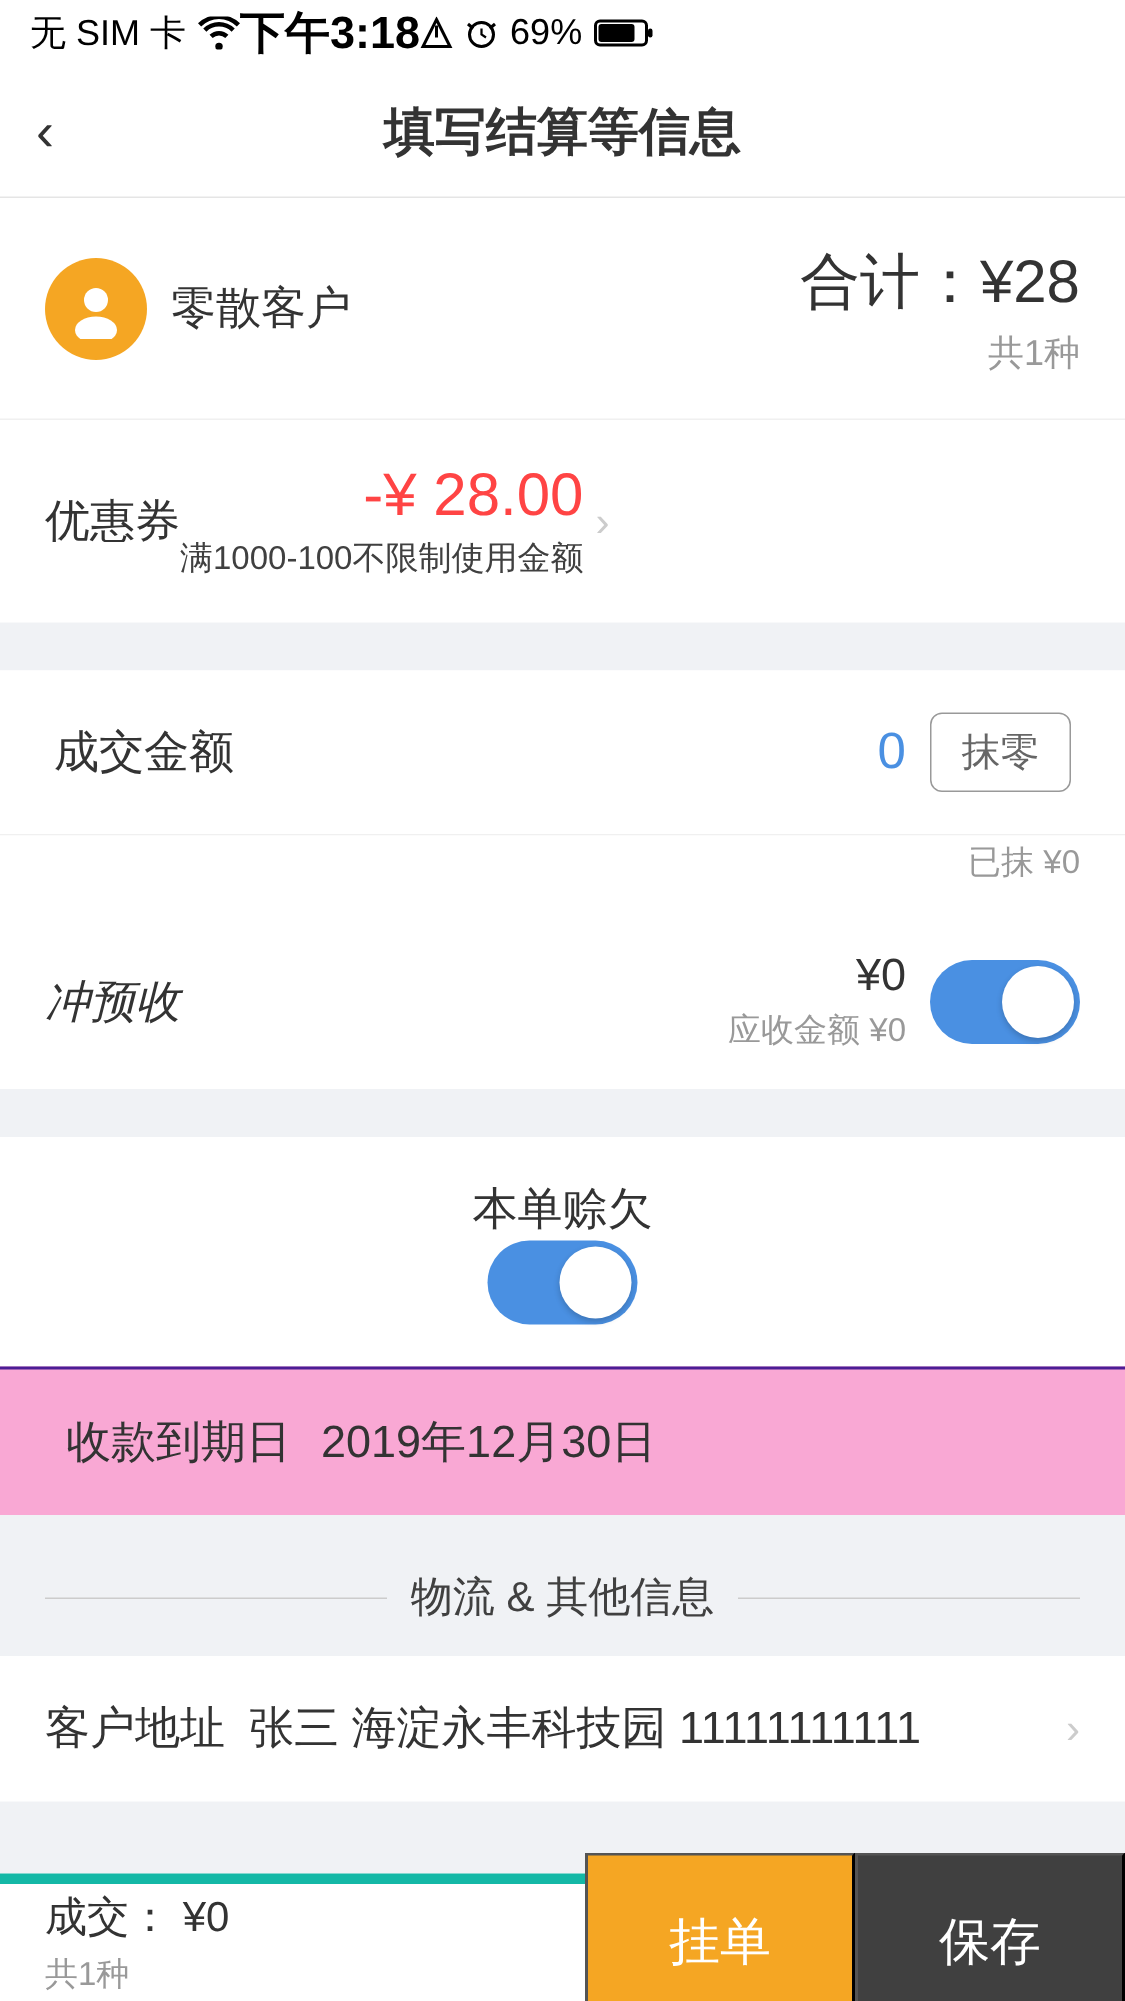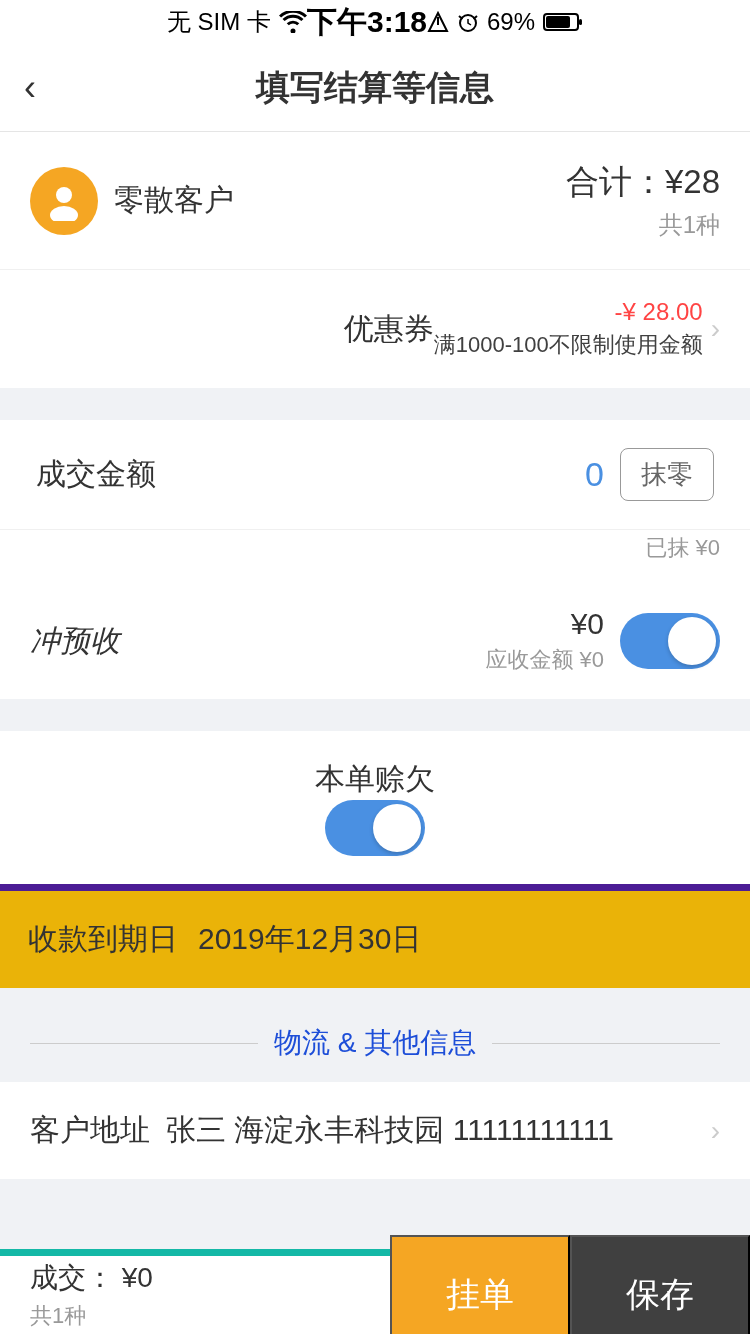--- a/index.html
+++ b/index.html
@@ -12,21 +12,21 @@
       font-size: 28px;
       color: #333;
     }
 
     
     .status-bar {
       height: 44px;
       background: #fff;
       display: flex;
       align-items: center;
-      justify-content: center;
+      justify-content: flex-start;
       padding: 0 20px;
       font-size: 24px;
       color: #000;
     }
     .status-left { display: flex; align-items: center; gap: 8px; }
     .status-center { font-size: 30px; font-weight: 600; }
     .status-right { display: flex; align-items: center; gap: 8px; font-size: 24px; }
 
     
     .nav-bar {
@@ -75,34 +75,34 @@
       height: 68px;
       border-radius: 50%;
       background: #f5a623;
       display: flex;
       align-items: center;
       justify-content: center;
     }
     .customer-avatar svg { width: 40px; height: 40px; fill: #fff; }
     .customer-name { font-size: 30px; color: #333; }
     .customer-right { text-align: right; }
-    .customer-total { font-size: 33px; color: #333; }
+    .customer-total { font-size: 40px; color: #333; }
     .customer-count { font-size: 24px; color: #999; margin-top: 4px; }
 
     
     .coupon-row {
       display: flex;
       align-items: center;
-      justify-content: flex-end;
+      justify-content: flex-start;
       padding: 28px 30px;
       border-top: 1px solid #f0f0f0;
     }
     .coupon-label { font-size: 30px; color: #333; }
     .coupon-right { text-align: right; display: flex; align-items: center; gap: 8px; }
-    .coupon-amount { font-size: 24px; color: #f44; font-weight: 500; }
+    .coupon-amount { font-size: 40px; color: #f44; font-weight: 500; }
     .coupon-desc { font-size: 22px; color: #404040; margin-top: 4px; }
     .coupon-chevron { color: #ccc; font-size: 28px; }
 
     
     .divider-section {
       height: 16px;
       background: #f0f2f5;
     }
 
     
@@ -170,34 +170,34 @@
       padding: 28px 30px;
       background: #fff;
       flex-direction: column;
     }
     .debit-label { font-size: 30px; color: #333; }
 
     
     .duedate-row {
       display: flex;
       align-items: center;
-      padding: 28px 28px;
-      background: #eab308;
-      border-top: 7px solid #4c1d95;
+      padding: 28px 44px;
+      background: #f9a8d4;
+      border-top: 2px solid #4c1d95;
     }
     .duedate-label { font-size: 30px; color: #333; margin-right: 20px; }
     .duedate-value { font-size: 30px; color: #333; }
 
     
     .logistics-header {
       background: #f0f2f5;
       padding: 20px 30px;
       text-align: center;
     }
-    .logistics-title { font-size: 28px; color: #1d4ed8; }
+    .logistics-title { font-size: 28px; color: #404040; }
 
     
     .address-row {
       display: flex;
       align-items: center;
       justify-content: space-between;
       padding: 28px 30px;
       background: #fff;
     }
     .address-label { font-size: 30px; color: #333; min-width: 120px; }

